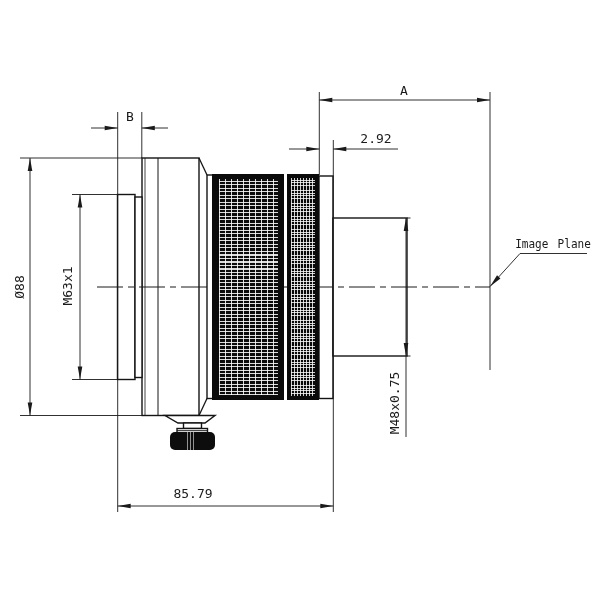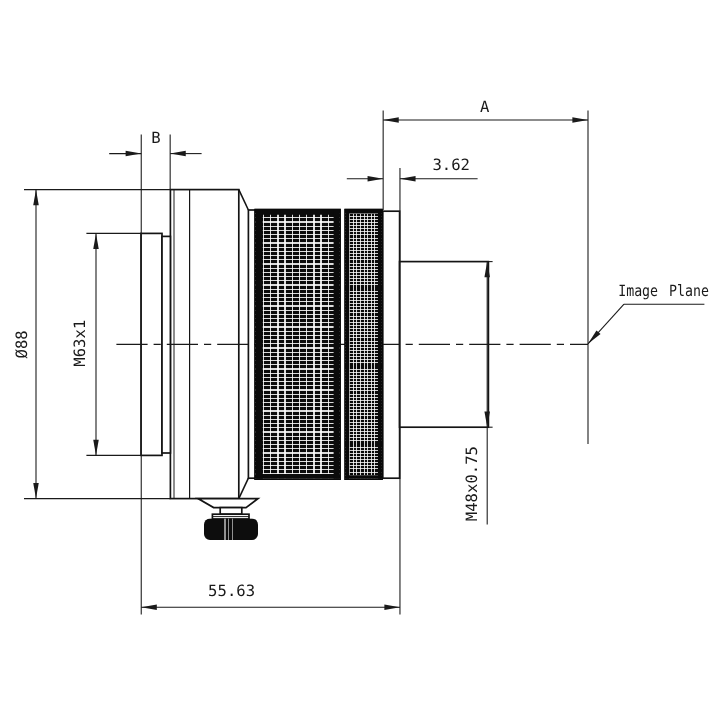--- a/index.html
+++ b/index.html
@@ -132,18 +132,18 @@
 
   <div class="knurl knurl-coarse"></div>
   <div class="knurl knurl-fine"></div>
 
   <div class="knob-cap"></div>
 
   <div class="lbl rot" style="left:19px;top:287px">Ø88</div>
   <div class="lbl rot" style="left:67px;top:286px">M63x1</div>
   <div class="lbl" style="left:130px;top:116px">B</div>
   <div class="lbl" style="left:404px;top:90px">A</div>
-  <div class="lbl" style="left:376px;top:138px">3.62</div>
-  <div class="lbl" style="left:193px;top:493px">55.63</div>
+  <div class="lbl" style="left:376px;top:138px">2.92</div>
+  <div class="lbl" style="left:193px;top:493px">85.79</div>
   <div class="lbl rot" style="left:394px;top:403px">M48x0.75</div>
   <div class="lbl squeeze" style="left:553px;top:243px">Image Plane</div>
 
 </div>
 
 </body></html>

